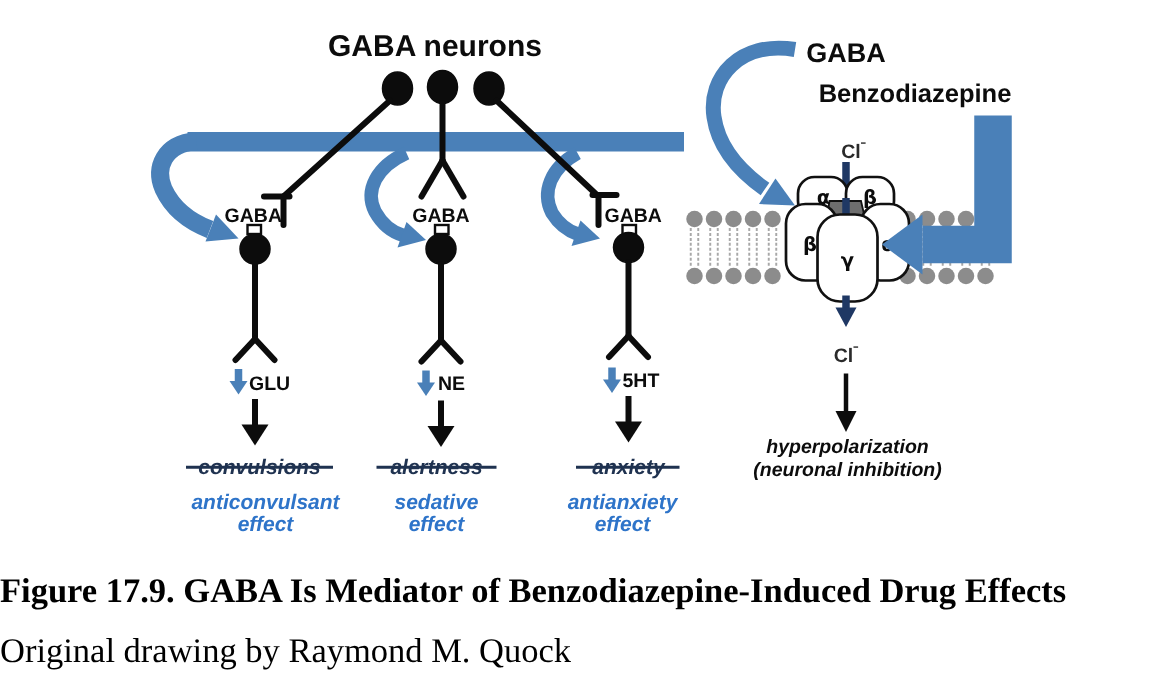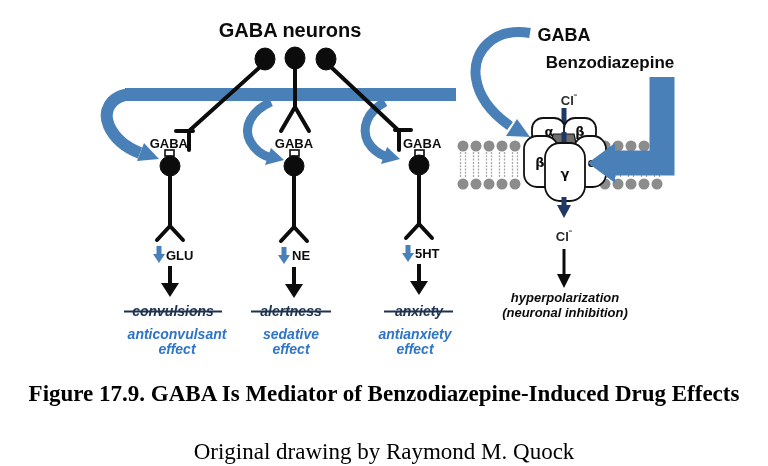--- a/index.html
+++ b/index.html
@@ -19,23 +19,23 @@
   .lbl{font:bold 13px "Liberation Sans",sans-serif;fill:#0c0c0c;}
   .title-lbl{font:bold 20px "Liberation Sans",sans-serif;fill:#0c0c0c;}
   .gaba-right-lbl{font:bold 18px "Liberation Sans",sans-serif;fill:#0c0c0c;}
   .benzo-lbl{font:bold 17px "Liberation Sans",sans-serif;fill:#0c0c0c;}
   .cl-lbl{font:bold 13px "Liberation Sans",sans-serif;fill:#2a2a2a;}
   .greek-lbl{font:bold 13px "DejaVu Sans",sans-serif;fill:#0c0c0c;}
   .strike-text{font:bold italic 14px "Liberation Sans",sans-serif;fill:var(--strike-navy,#1f3250);}
   .strike-line{stroke:var(--strike-navy,#1f3250);stroke-width:2;}
   .effect-text{font:bold italic 14px "Liberation Sans",sans-serif;fill:var(--effect-blue,#2e74c9);}
   .result-text{font:bold italic 13px "Liberation Sans",sans-serif;fill:#0c0c0c;}
-  .caption-wrap{position:absolute;left:0;top:382px;width:768px;text-align:center;}
+  .caption-wrap{position:absolute;left:0;top:382px;width:768px;text-align:left;}
   .caption-title{font:bold 23px "Liberation Serif",serif;color:#000;line-height:1.0;}
-  .caption-credit{font:23px "Liberation Serif",serif;color:#000;margin-top:35px;line-height:1.0;}
+  .caption-credit{font:23px "Liberation Serif",serif;color:#000;margin-top:17px;line-height:1.0;}
 </style>
 </head>
 <body>
 
 <div id="figure-root">
 <svg width="768" height="380" viewBox="0 0 768 380">
 
   <g>
     <rect x="112" y="88" width="331" height="13" class="blue-fill"></rect>
     <path d="M 118,94 C 96,96 90,112 96,126 C 102,139 114,148 127,153" stroke-width="12" class="blue-stroke"></path>

